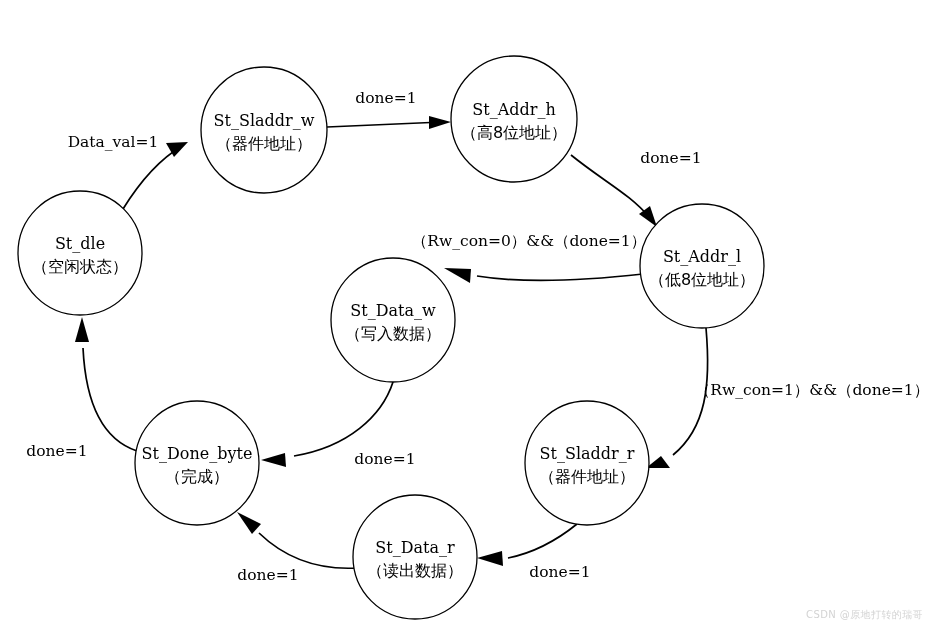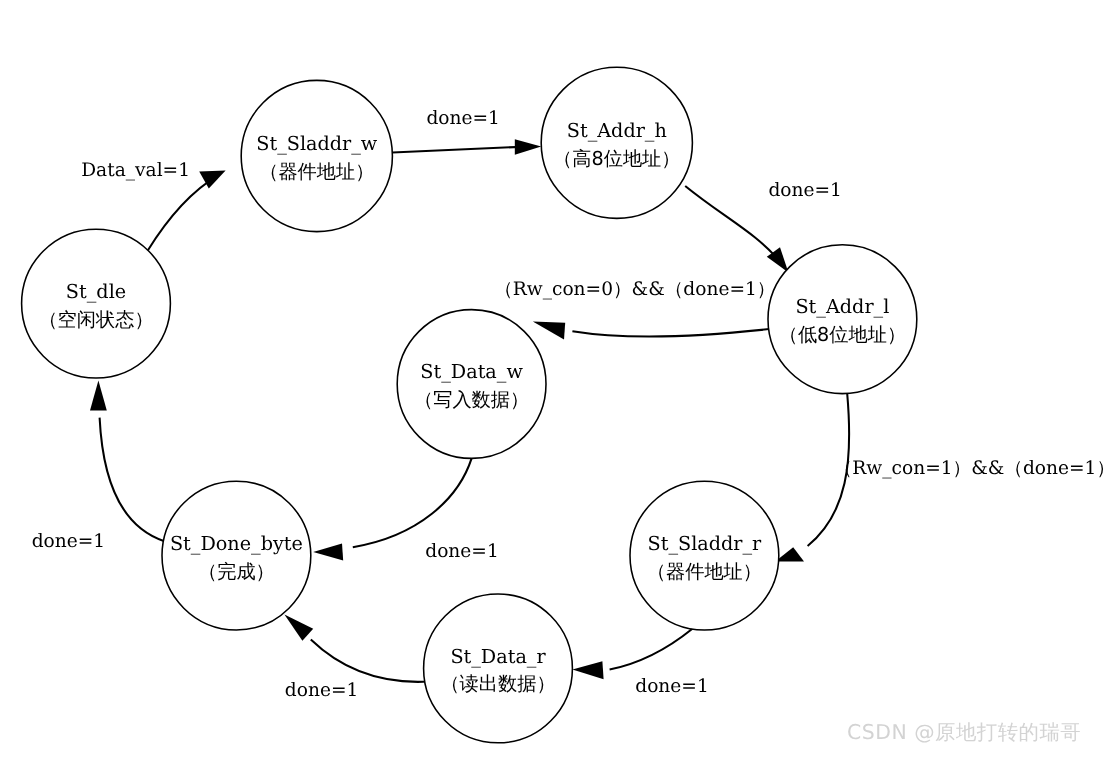--- a/index.html
+++ b/index.html
@@ -54,24 +54,24 @@
   }
   .edge-label {
     font-family: "DejaVu Serif", "Liberation Serif", serif;
     font-size: 15.5px;
     fill: #000000;
     text-anchor: middle;
     dominant-baseline: middle;
   }
   .watermark-text {
     position: absolute;
-    right: 32px;
+    right: 10px;
     bottom: 12px;
     font-family: "DejaVu Sans", "Liberation Sans", sans-serif;
-    font-size: 17px;
+    font-size: 10px;
     color: #d3d3d3;
     letter-spacing: 0.4px;
     white-space: nowrap;
     user-select: none;
   }
 </style>
 </head>
 <body>
 
 <div id="diagram-root">

